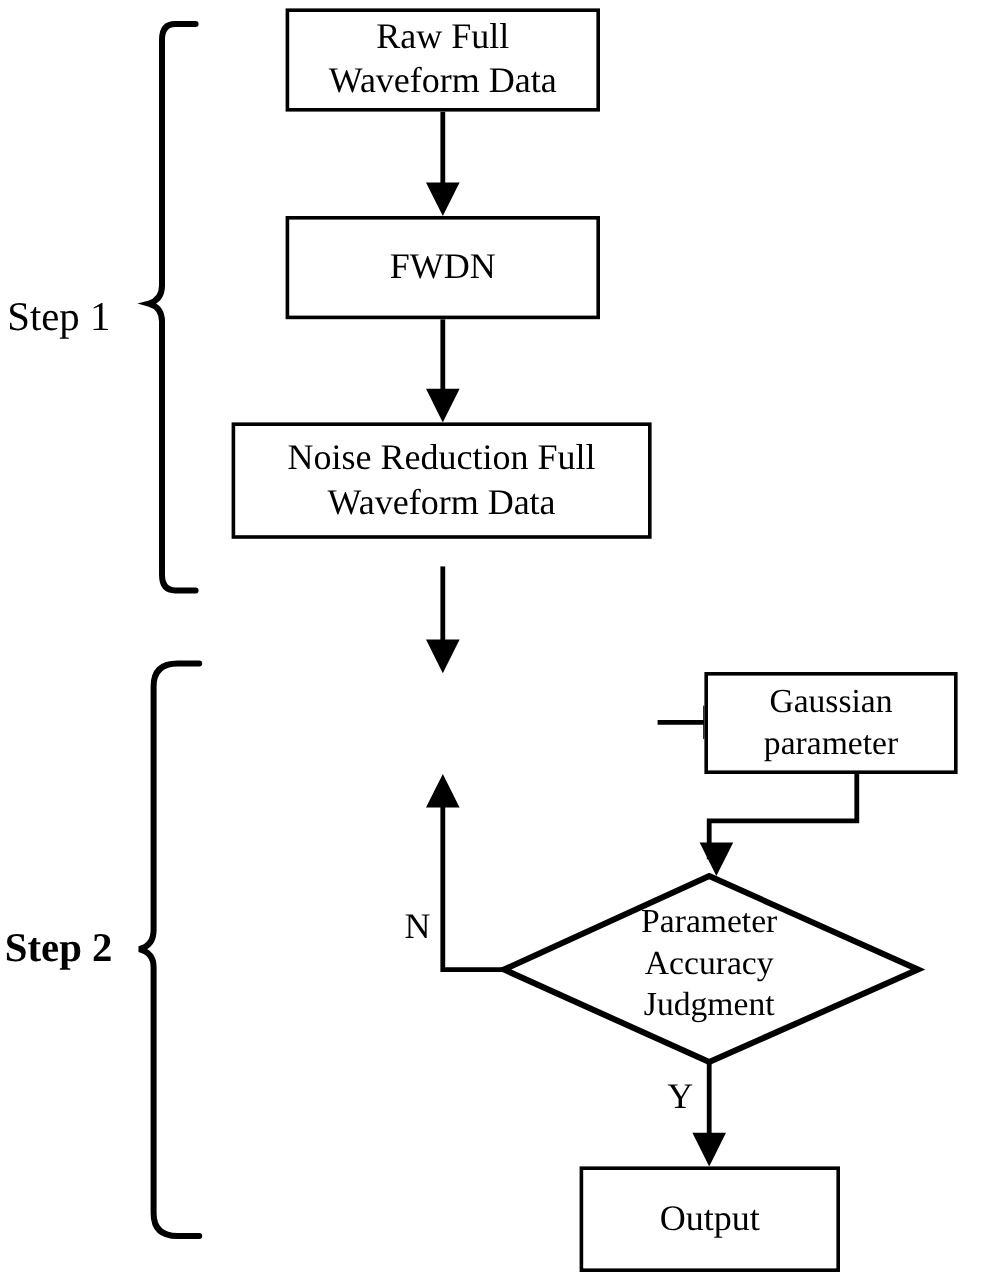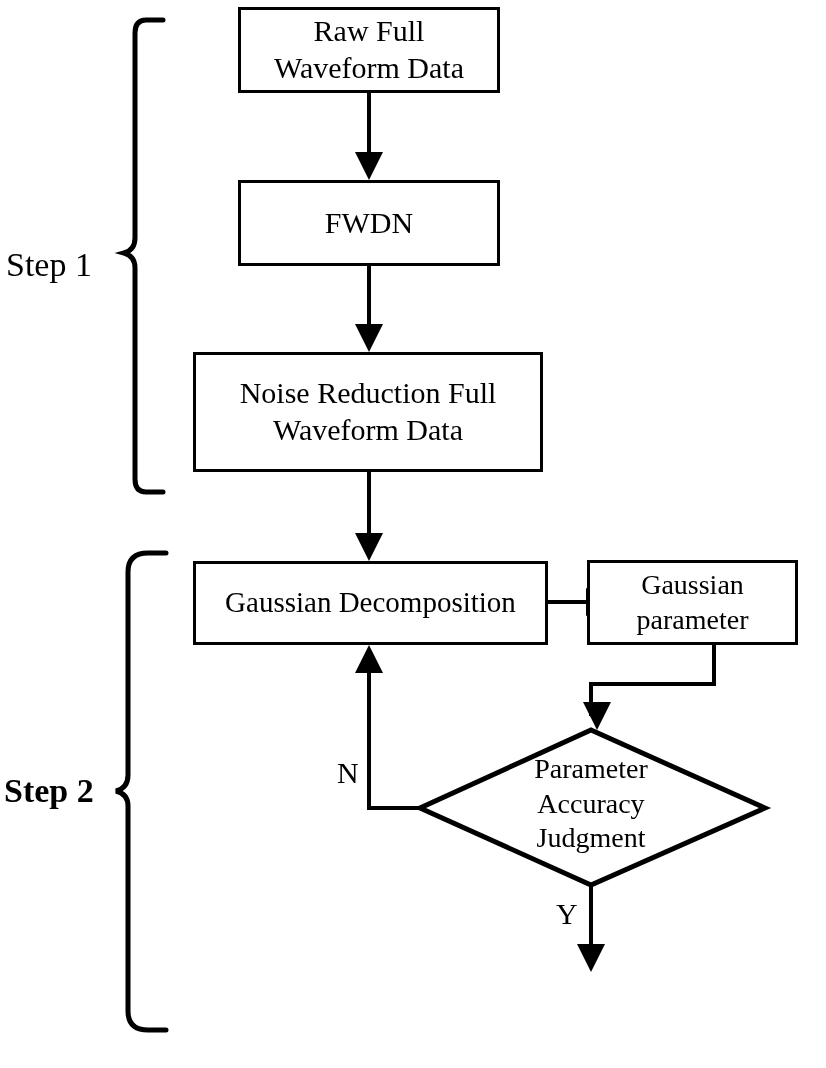--- a/index.html
+++ b/index.html
@@ -122,34 +122,34 @@
 
   <div class="node-box" style="left:238px; top:7px; width:262px; height:86px; font-size:30px;">
     <span class="node-label">Raw Full
 Waveform Data</span>
   </div>
 
   <div class="node-box" style="left:238px; top:180px; width:262px; height:86px; font-size:30px;">
     <span class="node-label">FWDN</span>
   </div>
 
-  <div class="node-box" style="left:193px; top:352px; width:350px; height:120px; font-size:30px;">
+  <div class="node-box" style="left:193px; top:352px; width:350px; height:97px; font-size:30px;">
     <span class="node-label">Noise Reduction Full
 Waveform Data</span>
   </div>
 
-  <div class="node-box" style="left:193px; top:561px; width:355px; height:84px; font-size:29px;">
-    <span class="node-label">Gaussian Decomposition</span>
-  </div>
 
   <div class="node-box" style="left:587px; top:560px; width:211px; height:85px; font-size:28px;">
     <span class="node-label">Gaussian
 parameter</span>
   </div>
 
+  <div class="node-box" style="left:483px; top:972px; width:217px; height:88px; font-size:30px;">
+    <span class="node-label">Output</span>
+  </div>
 
   <div class="diamond-text" style="left:471px; top:752px; width:240px; font-size:28px;">Parameter
 Accuracy
 Judgment</div>
 
   <div class="step-label" style="left:6px; top:235px;margin-top:11px;">Step 1</div>
 
   <div class="step-label" style="left:4px; top:772px;font-weight:bold;">Step 2</div>
 
   <div class="edge-label" style="left:337px; top:756px;">N</div>

